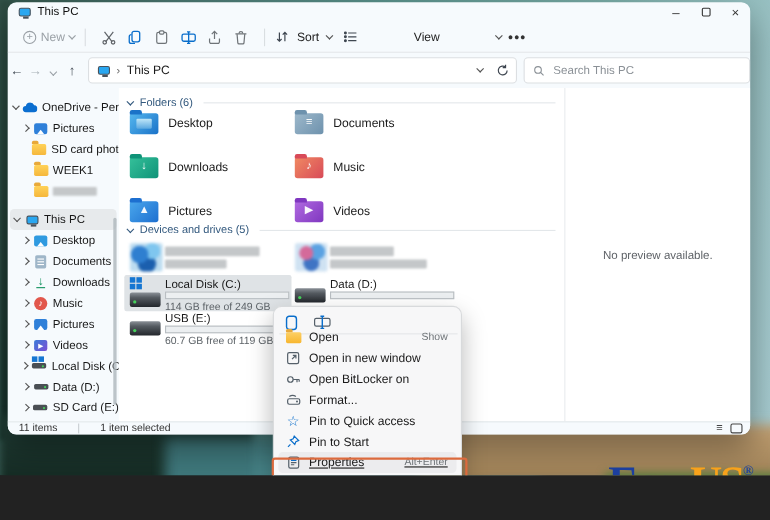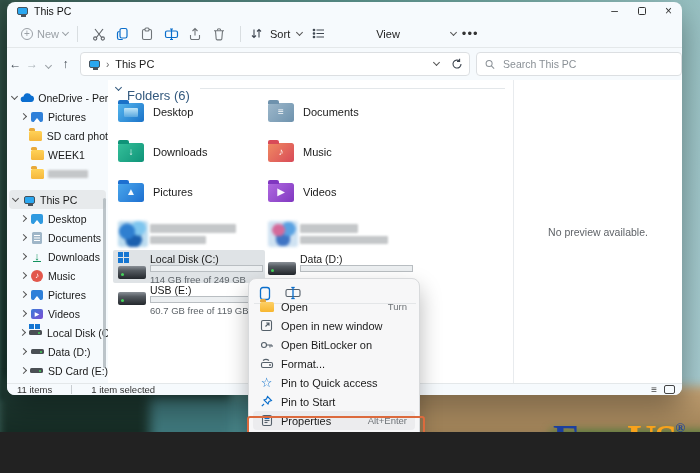--- a/index.html
+++ b/index.html
@@ -97,21 +97,21 @@
   .ic-music{width:12px;height:12px;border-radius:50%;background:#e2574c;color:#fff;font-size:8px;
        display:flex;align-items:center;justify-content:center;}
   .ic-vid{width:12px;height:10px;border-radius:2px;background:linear-gradient(135deg,#3a7bd8,#7b4fd4);
        color:#fff;font-size:6px;display:flex;align-items:center;justify-content:center;}
   .ic-hdd-s{width:13px;height:5px;border-radius:1.5px;background:#4a4f54;position:relative;}
   .ic-hdd-s::after{content:'';position:absolute;right:2px;top:1.5px;width:2px;height:2px;border-radius:50%;background:#45d05a;}
   .ic-hdd-s.win::before{content:'';position:absolute;left:0;top:-6px;width:5px;height:5px;
        background:conic-gradient(#1576d2 0 100%);box-shadow:6px 0 0 #1576d2,0 0 0 #1576d2;}
 
   
-  .ghead{position:absolute;display:flex;align-items:flex-start;gap:6px;width:389px;color:#33597e;font-size:13px;}
+  .ghead{position:absolute;display:flex;align-items:center;gap:6px;width:389px;color:#33597e;font-size:10px;}
   .ghead .chev{border-color:#33597e;}
   .ghead .gline{flex:1;height:1px;background:#e3e7ea;margin-left:4px;}
 
   
   .tile{position:absolute;display:flex;align-items:center;width:140px;height:22px;}
   .folder-lg{width:26px;height:19px;border-radius:2.5px;position:relative;flex:none;
        display:flex;align-items:center;justify-content:center;}
   .folder-lg::before{content:'';position:absolute;top:-3px;left:0;width:11px;height:4px;border-radius:2px 2px 0 0;}
   .fglyph{color:rgba(255,255,255,.95);font-size:10px;line-height:1;}
   .f-desktop{background:linear-gradient(135deg,#55b7ee,#1a72c8);} .f-desktop::before{background:#1a72c8;}
@@ -155,21 +155,21 @@
   .ctxmenu{position:absolute;left:248px;top:278px;width:172px;height:190px;background:#f7f7f8;
       border:1px solid #d8dadc;border-radius:8px;box-shadow:0 10px 22px rgba(0,0,0,.28);z-index:5;
       font-size:11px;color:#1a1a1a;}
   .ctx-iconstrip{position:absolute;left:10px;top:5px;height:18px;display:flex;align-items:center;gap:14px;}
   .ctx-sep{position:absolute;left:5px;width:162px;height:1px;background:#e4e6e8;}
   .ctx-items{position:absolute;left:0;top:18px;width:100%;}
   .ctx-item{position:relative;display:flex;align-items:center;height:19px;padding:0 12px 0 10px;}
   .ctx-item .mi{width:15px;display:flex;justify-content:center;margin-right:7px;flex:none;}
   .ctx-item .mlabel{flex:1;white-space:nowrap;}
   .ctx-item .mshort{font-size:9.5px;color:#6f7478;}
-  .ctx-item.hl{background:#ececee;border-radius:4px;margin:0 4px;padding:0 8px 0 6px;}
+  .ctx-item.hl{background:#ececee;border-radius:4px;margin:0 4px;padding:0 8px 0 6px;text-decoration:underline;}
   .ctx-showmore{position:absolute;left:0;top:168px;width:100%;}
   .star{color:#0a6ecb;font-size:13px;line-height:1;}
   .ofolder{width:14px;height:10px;background:linear-gradient(#fdd066,#f7b62f);border-radius:1.5px;position:relative;}
   .ofolder::before{content:'';position:absolute;top:-2.5px;left:0;width:6px;height:3px;border-radius:1.5px 1.5px 0 0;background:#e8a93a;}
 
   
   .annotation{position:absolute;left:247px;top:416px;width:178px;height:26px;border:2px solid #dc6a3d;
       border-radius:3px;z-index:6;}
   .watermark{position:absolute;left:553px;top:418px;z-index:6;font-weight:bold;font-size:41px;
       letter-spacing:-2px;line-height:1;font-family:Liberation Serif, serif;}
@@ -344,20 +344,25 @@
           </span>
         <span class="tlabel">Pictures</span>
       </div>
       <div class="tile" style="left:160px;top:101px;">
         <span class="folder-lg f-videos">
             <span class="fglyph">▶</span>
           </span>
         <span class="tlabel">Videos</span>
       </div>
 
+      <div class="ghead" style="left:8px;top:124px;">
+        <span class="chev down"></span>
+        <span>Devices and drives (5)</span>
+        <span class="gline"></span>
+      </div>
 
       <div>
         <span class="mosaic" style="left:10px;top:141px;"></span>
         <span class="bb" style="left:42px;top:144px;width:86px;height:9px;"></span>
         <span class="bb" style="left:42px;top:156px;width:56px;height:8px;"></span>
       </div>
 
       <div>
         <span class="mosaic m2" style="left:160px;top:141px;"></span>
         <span class="bb" style="left:192px;top:144px;width:58px;height:9px;"></span>
@@ -555,21 +560,21 @@
           <line x1="6.3" y1="12.5" x2="9.7" y2="12.5" stroke="#0a6ecb" stroke-width="1.3"></line>
         </svg>
     </div>
     <div class="ctx-sep" style="top:24px;"></div>
     <div class="ctx-items">
       <div class="ctx-item">
         <span class="mi">
             <span class="ofolder"></span>
           </span>
         <span class="mlabel">Open</span>
-        <span class="mshort">Turn</span>
+        <span class="mshort">Show</span>
       </div>
       <div class="ctx-item">
         <span class="mi">
             <svg width="13" height="13" viewBox="0 0 13 13">
               <rect x="1.5" y="1.5" width="10" height="10" rx="1.5" fill="none" stroke="#55606a" stroke-width="1.1"></rect>
               <path d="M5.5 7.5 L9 4 M6.2 4 H9 V6.8" fill="none" stroke="#55606a" stroke-width="1.1"></path>
             </svg>
           </span>
         <span class="mlabel">Open in new window</span>
         <span class="mshort"></span>

